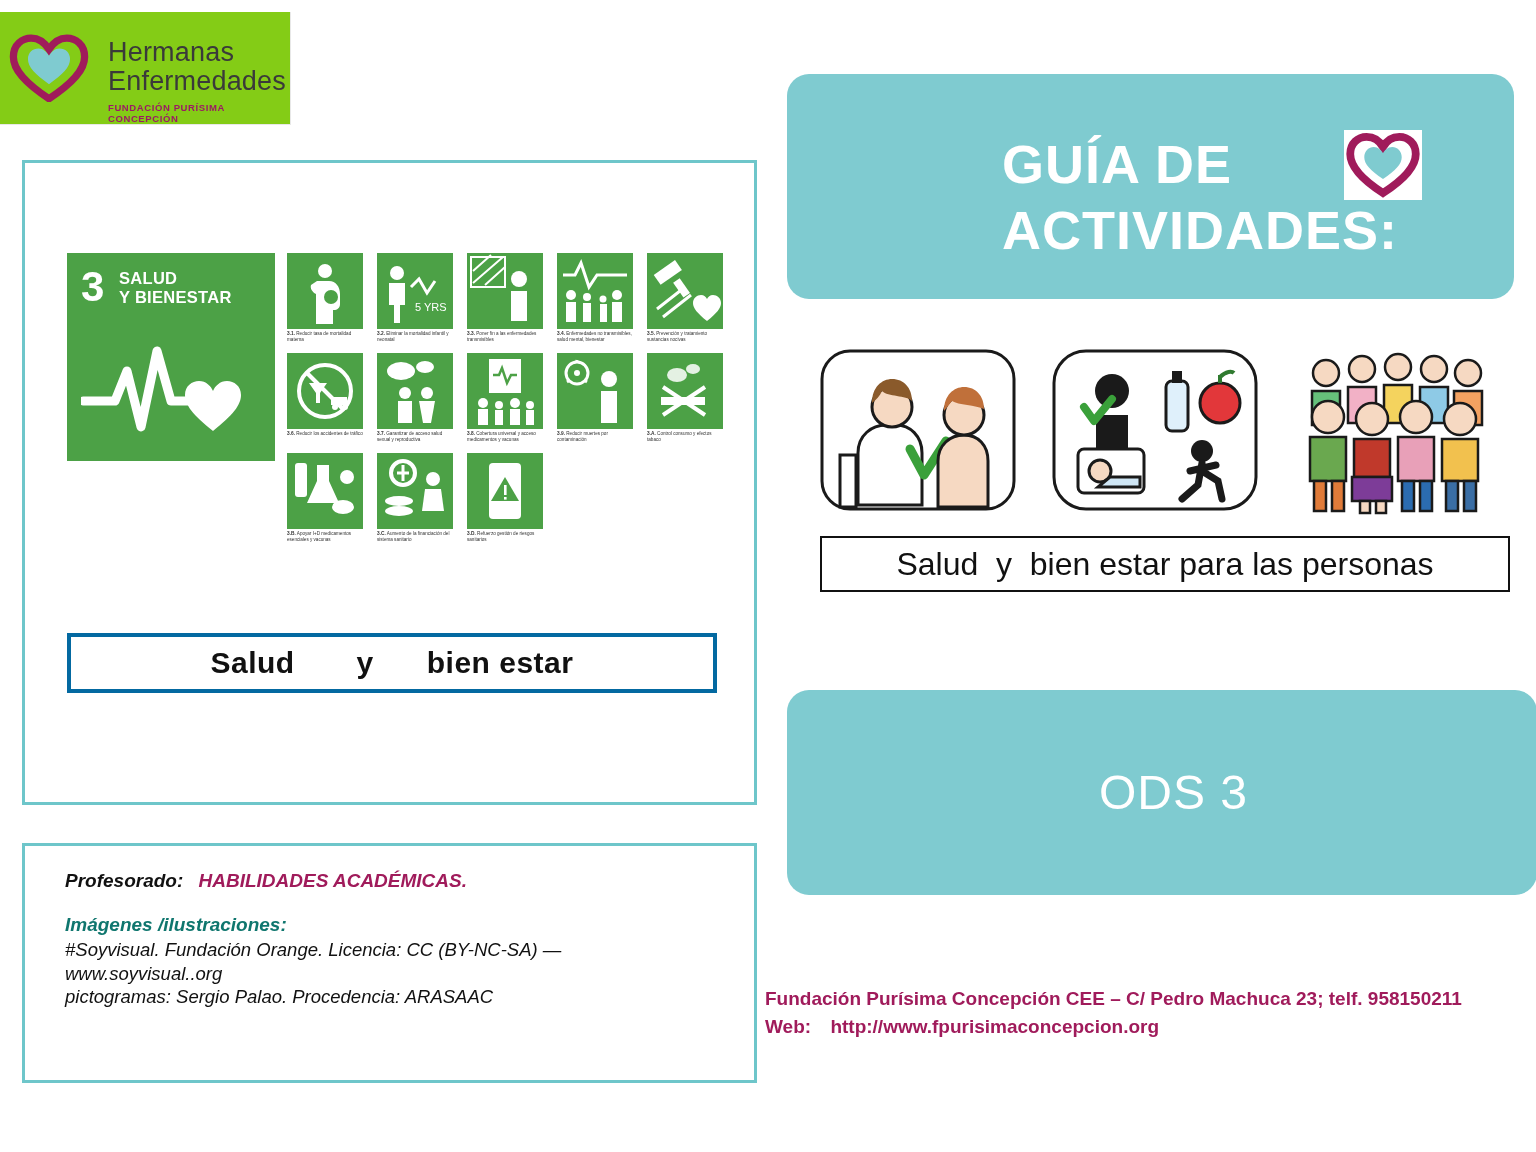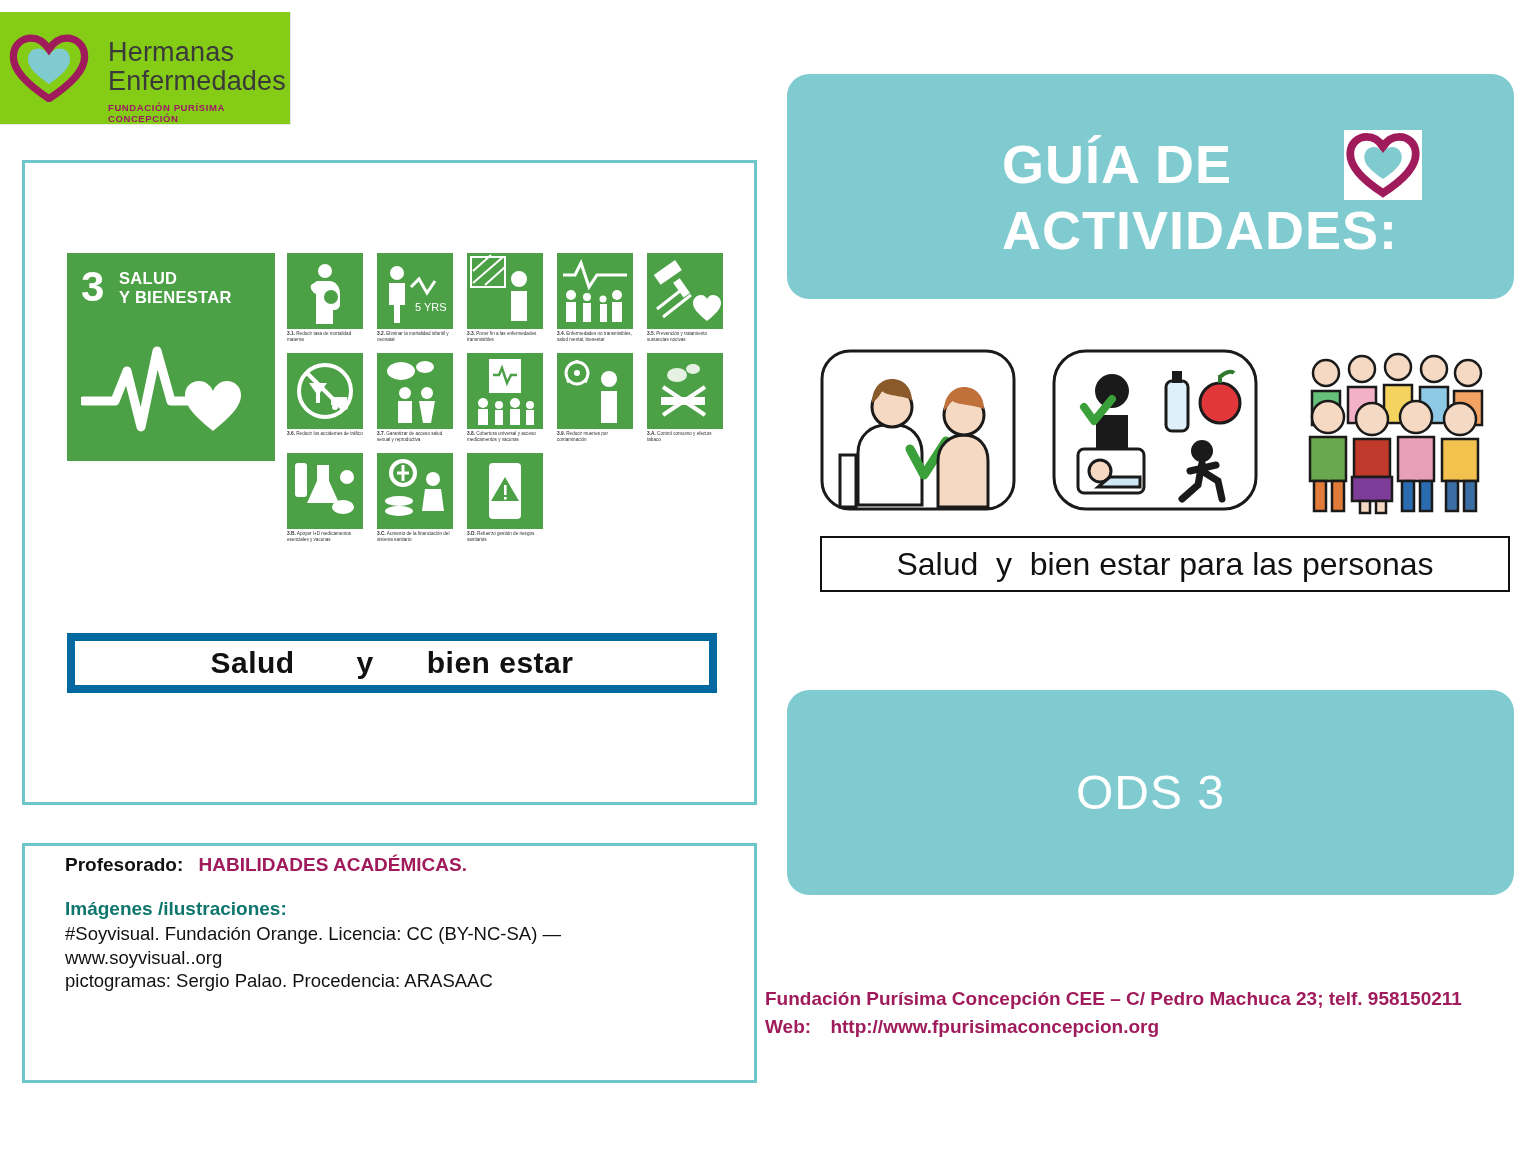--- a/index.html
+++ b/index.html
@@ -141,21 +141,21 @@
     overflow: hidden;
   }
   .sdg-cap b { font-size: 4.8px; }
 
   .salud-box {
     position: absolute;
     left: 42px;
     top: 470px;
     width: 650px;
     height: 60px;
-    border: 8px solid #0369a1;
+    border: 4px solid #0369a1;
     background: #ffffff;
     box-sizing: border-box;
     display: flex;
     align-items: center;
     justify-content: center;
   }
   .salud-box span {
     font-size: 30px;
     font-weight: bold;
     color: #111111;
@@ -166,21 +166,22 @@
   
   .credits-card {
     position: absolute;
     left: 22px;
     top: 843px;
     width: 735px;
     height: 240px;
     border: 3px solid #6ec6ca;
     background: #ffffff;
     box-sizing: border-box;
-    padding: 8px 40px;
+    padding: 24px 40px;
+    font-style: italic;
   }
   .cred-line-1 {
     font-size: 19px;
     font-weight: bold;
     color: #111;
     margin-bottom: 22px;
   }
   .cred-line-1 .magenta {
     color: #a01b5b;
     margin-left: 10px;
@@ -269,20 +270,21 @@
     position: absolute;
     left: 787px;
     top: 690px;
     width: 727px;
     height: 205px;
     background: #7fcbd0;
     border-radius: 22px;
     display: flex;
     align-items: center;
     justify-content: center;
+    padding-left: 23px;
   }
   .ods-panel span {
     color: #ffffff;
     font-size: 48px;
     letter-spacing: 1px;
   }
 
   
   .footer {
     position: absolute;

